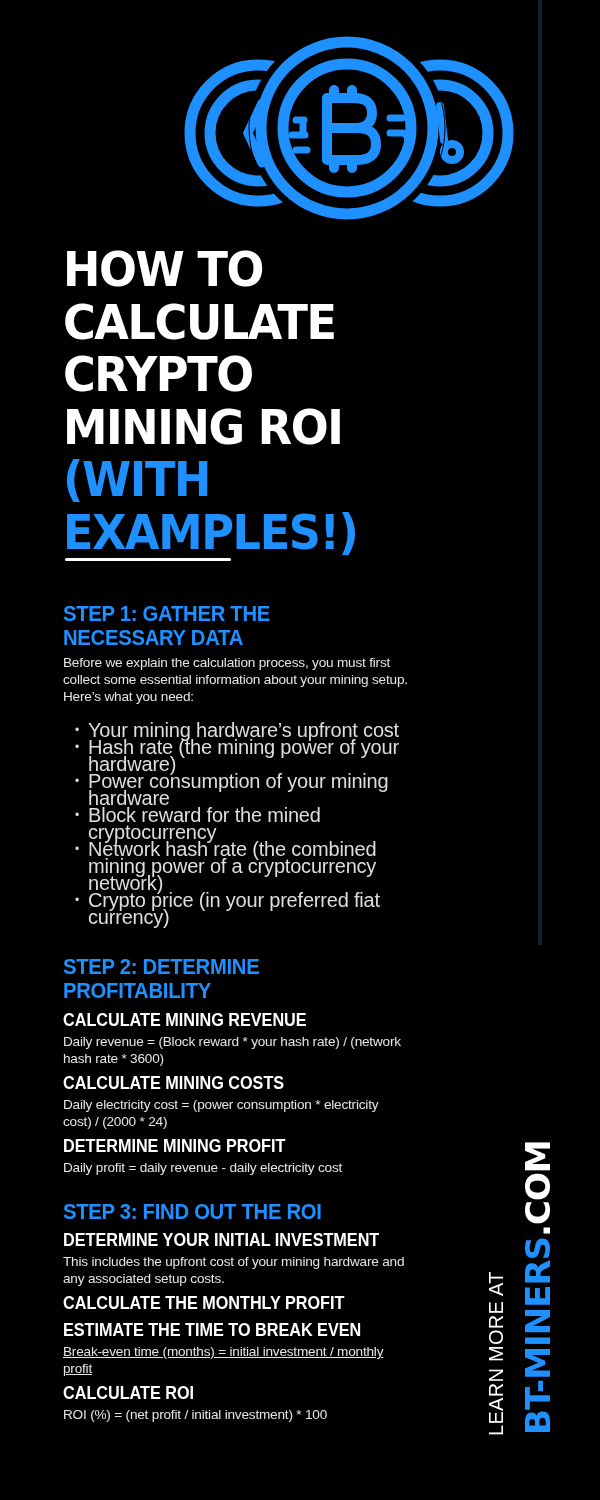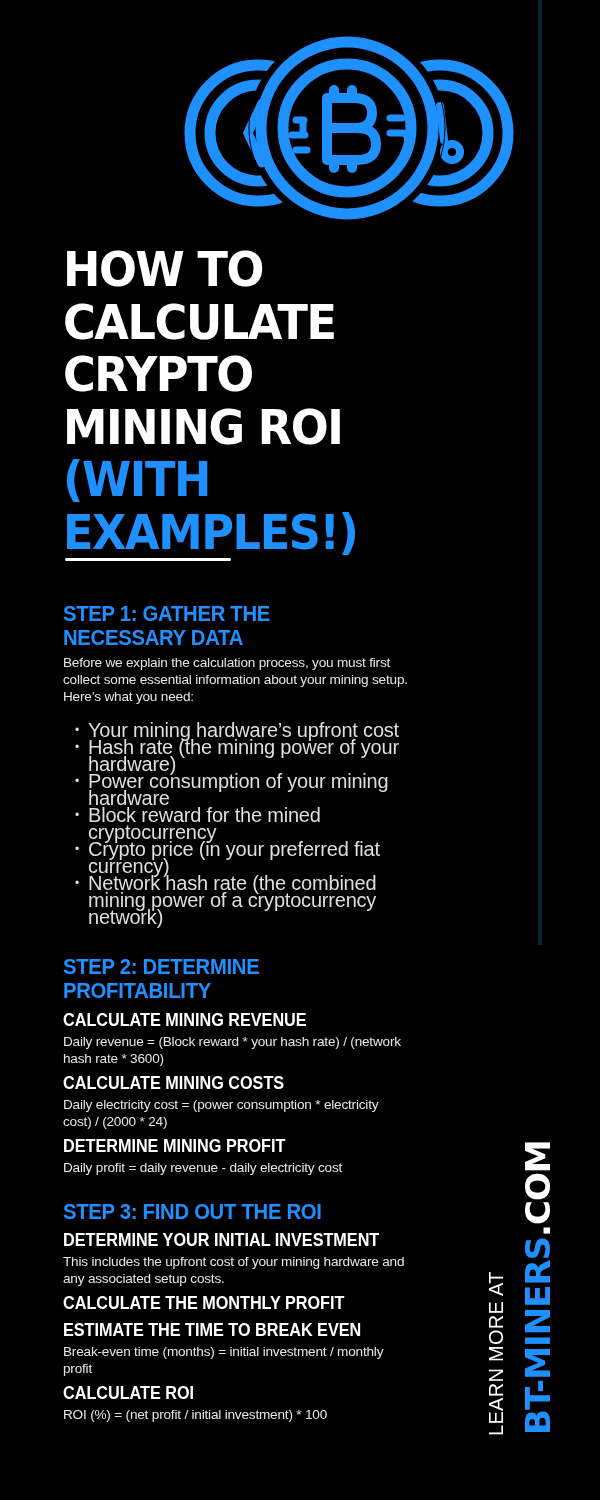--- a/index.html
+++ b/index.html
@@ -80,22 +80,22 @@
     <h2 class="step-h">
       <span>STEP 1: GATHER THE</span><br>
       <span>NECESSARY DATA</span>
     </h2>
     <p class="p" style="margin-top:4px;">Before we explain the calculation process, you must first collect some essential information about your mining setup. Here’s what you need:</p>
     <ul class="bul" style="margin-top:17px;">
       <li>Your mining hardware’s upfront cost</li>
       <li>Hash rate (the mining power of your hardware)</li>
       <li>Power consumption of your mining hardware</li>
       <li>Block reward for the mined cryptocurrency</li>
+      <li>Network hash rate (the combined mining power of a cryptocurrency network)</li>
       <li>Crypto price (in your preferred fiat currency)</li>
-      <li>Network hash rate (the combined mining power of a cryptocurrency network)</li>
     </ul>
   </section>
 
   <section style="margin-top:29px;">
     <h2 class="step-h">
       <span>STEP 2: DETERMINE</span><br>
       <span>PROFITABILITY</span>
     </h2>
     <h3 class="sub-h" style="margin-top:6px;">CALCULATE MINING REVENUE</h3>
     <p class="p" style="margin-top:2px;">Daily revenue = (Block reward * your hash rate) / (network hash rate * 3600)</p>
@@ -104,21 +104,21 @@
     <h3 class="sub-h" style="margin-top:5px;">DETERMINE MINING PROFIT</h3>
     <p class="p" style="margin-top:2px;">Daily profit = daily revenue - daily electricity cost</p>
   </section>
 
   <section style="margin-top:24px;">
     <h2 class="step-h">STEP 3: FIND OUT THE ROI</h2>
     <h3 class="sub-h" style="margin-top:5px;">DETERMINE YOUR INITIAL INVESTMENT</h3>
     <p class="p" style="margin-top:2px;">This includes the upfront cost of your mining hardware and any associated setup costs.</p>
     <h3 class="sub-h" style="margin-top:5px;">CALCULATE THE MONTHLY PROFIT</h3>
     <h3 class="sub-h" style="margin-top:5px;">ESTIMATE THE TIME TO BREAK EVEN</h3>
-    <p class="p" style="margin-top:2px;">Break-even time (months) = initial investment / monthly profit</p>
+    <p class="p" style="margin-top:2px;text-decoration:underline;">Break-even time (months) = initial investment / monthly profit</p>
     <h3 class="sub-h" style="margin-top:5px;">CALCULATE ROI</h3>
     <p class="p" style="margin-top:2px;">ROI (%) = (net profit / initial investment) * 100</p>
   </section>
 </div>
 
 <div class="side-learn">LEARN MORE AT</div>
 <a class="side-site">
   <span class="blue">BT-MINERS</span><span class="white">.COM</span>
 </a>
 

